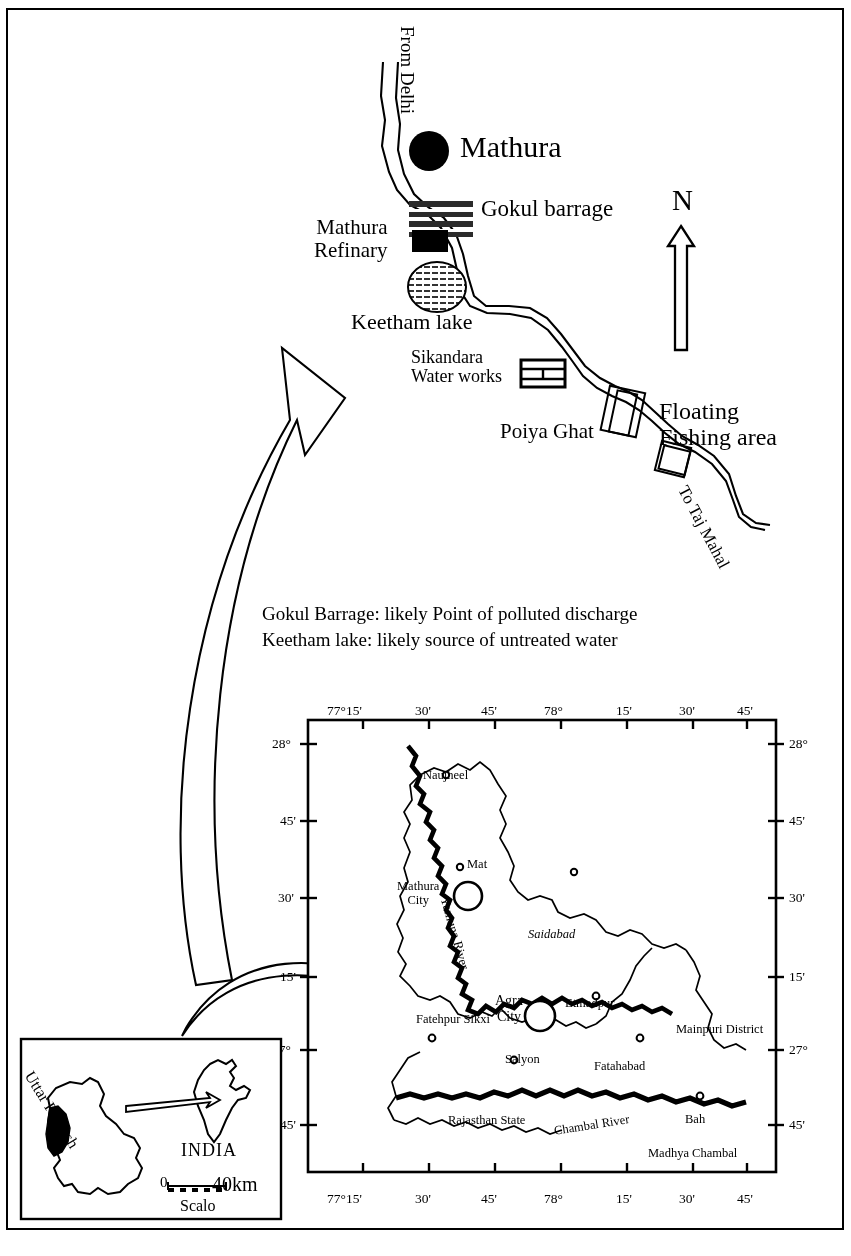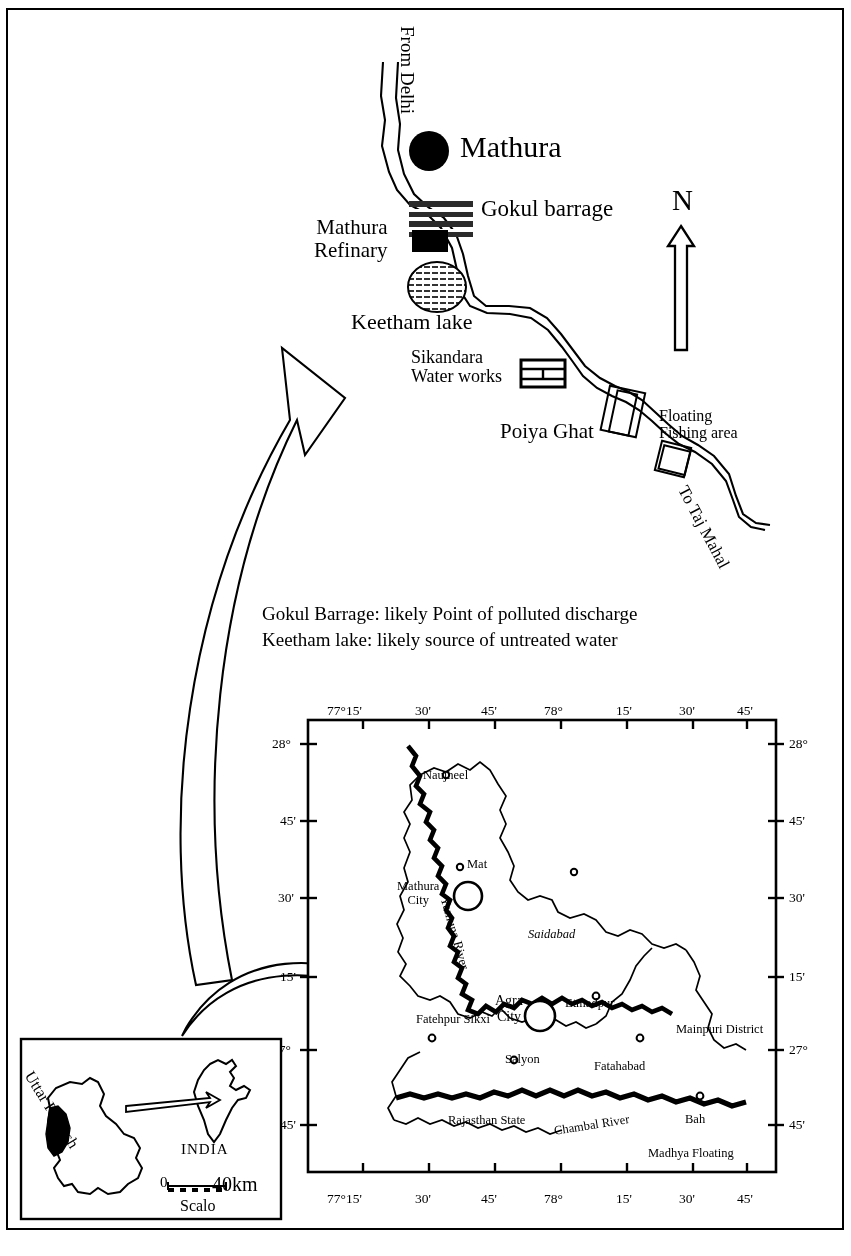--- a/index.html
+++ b/index.html
@@ -102,21 +102,21 @@
 
   <div class="lbl vt" style="left:396px;top:26px;font-size:19px;">From Delhi</div>
   <div class="lbl" style="left:460px;top:131px;font-size:30px;">Mathura</div>
   <div class="lbl" style="left:481px;top:197px;font-size:23px;">Gokul barrage</div>
   <div class="lbl" style="left:314px;top:216px;font-size:21px;text-align:right;">Mathura
 Refinary</div>
   <div class="lbl" style="left:351px;top:310px;font-size:22px;">Keetham lake</div>
   <div class="lbl" style="left:411px;top:348px;font-size:18px;">Sikandara
 Water works</div>
   <div class="lbl" style="left:500px;top:420px;font-size:21px;">Poiya Ghat</div>
-  <div class="lbl" style="left:659px;top:399px;font-size:16px;margin-top:8px;">Floating
+  <div class="lbl" style="left:659px;top:399px;font-size:24px;">Floating
 Fishing area</div>
   <div class="lbl" style="left:690px;top:483px;font-size:17px;transform:rotate(62deg);transform-origin:left top;">To Taj Mahal</div>
   <div class="lbl" style="left:672px;top:185px;font-size:29px;">N</div>
 
   <div class="capblock" style="left:262px;top:628px;">Keetham lake: likely source of untreated water</div>
   <div class="capblock" style="left:262px;top:602px;">Gokul Barrage: likely Point of polluted discharge</div>
 
   <div class="abs" style="left:300px;top:700px;width:490px;height:500px;">
     <svg width="490" height="500" viewBox="0 0 490 500">
 
@@ -246,21 +246,21 @@
   <div class="mapname" style="left:495px;top:993px;font-size:14px;text-align:center;white-space:pre;line-height:1.12;">Agra
 City</div>
   <div class="mapname" style="left:565px;top:996px;">Etmadpur</div>
   <div class="mapname" style="left:416px;top:1012px;">Fatehpur  Sikxi</div>
   <div class="mapname" style="left:505px;top:1052px;text-align:center;">Salyon</div>
   <div class="mapname" style="left:594px;top:1059px;">Fatahabad</div>
   <div class="mapname" style="left:676px;top:1022px;">Mainpuri District</div>
   <div class="mapname" style="left:685px;top:1112px;">Bah</div>
   <div class="mapname" style="left:448px;top:1113px;">Rajasthan State</div>
   <div class="mapname" style="left:553px;top:1124px;transform:rotate(-9deg);transform-origin:left top;">Chambal River</div>
-  <div class="mapname" style="left:648px;top:1146px;">Madhya Floating</div>
+  <div class="mapname" style="left:648px;top:1146px;">Madhya Chambal</div>
   <div class="mapname" style="left:452px;top:895px;font-size:13px;transform:rotate(74deg);transform-origin:left top;">Yamuna River</div>
 
   <div class="abs" style="left:20px;top:1038px;width:262px;height:182px;">
     <svg width="262" height="182" viewBox="0 0 262 182">
       <rect x="1" y="1" width="260" height="180" fill="#fff" stroke="#000" stroke-width="2.4"></rect>
 
       <path d="M30,70 L28,60 L36,50 L50,44 L62,46 L70,40 L78,44 L84,56 L80,68
                L86,78 L96,86 L104,96 L114,100 L120,110 L116,120 L122,130 L118,140
                L108,146 L100,154 L88,156 L78,150 L70,156 L58,154 L52,146 L44,148
                L38,140 L34,130 L40,122 L36,112 L30,104 L34,94 L28,84 Z" fill="#fff" stroke="#000" stroke-width="2"></path>
@@ -283,18 +283,18 @@
           <rect x="160" y="150" width="6" height="4"></rect>
           <rect x="172" y="150" width="6" height="4"></rect>
           <rect x="184" y="150" width="6" height="4"></rect>
           <rect x="196" y="150" width="6" height="4"></rect>
         </g>
       </g>
     </svg>
   </div>
 
   <div class="lbl" style="left:36px;top:1068px;font-size:16px;transform:rotate(58deg);transform-origin:left top;">Uttar Pradesh</div>
-  <div class="lbl" style="left:181px;top:1141px;font-size:15px;letter-spacing:1px;">INDIA</div>
+  <div class="lbl" style="left:181px;top:1141px;font-size:18px;letter-spacing:1px;">INDIA</div>
   <div class="lbl" style="left:160px;top:1174px;font-size:15px;">0</div>
   <div class="lbl" style="left:212px;top:1174px;font-size:20px;">40km</div>
   <div class="lbl" style="left:180px;top:1197px;font-size:16px;">Scalo</div>
 
 </div>
 
 </body></html>

